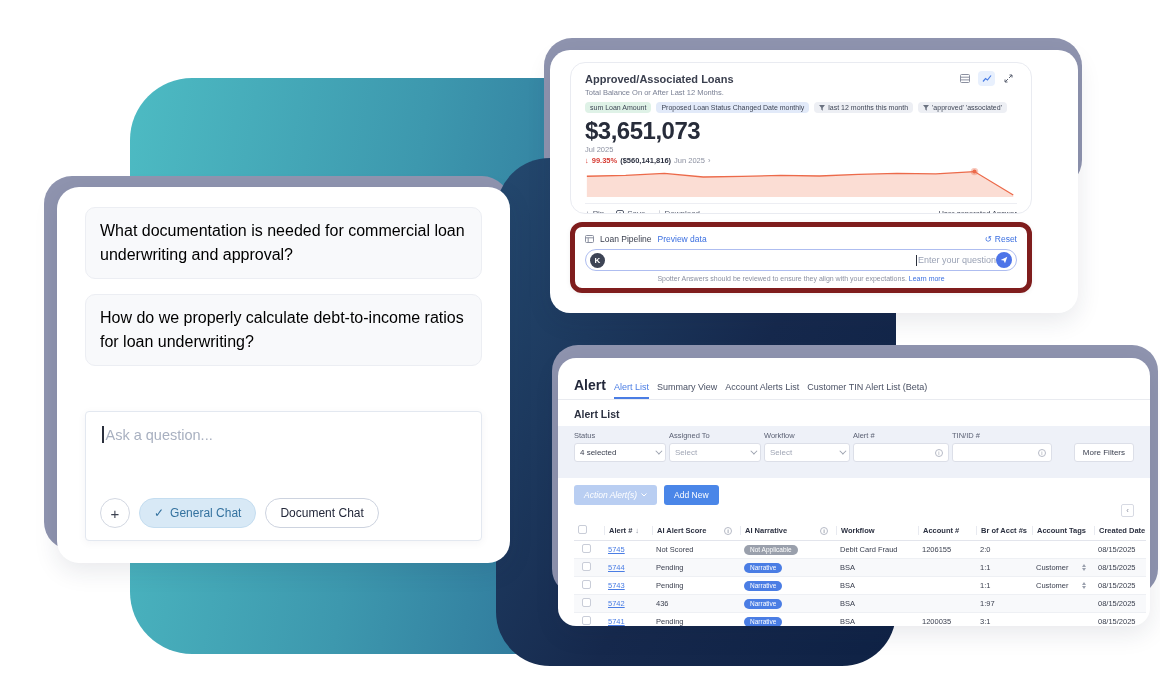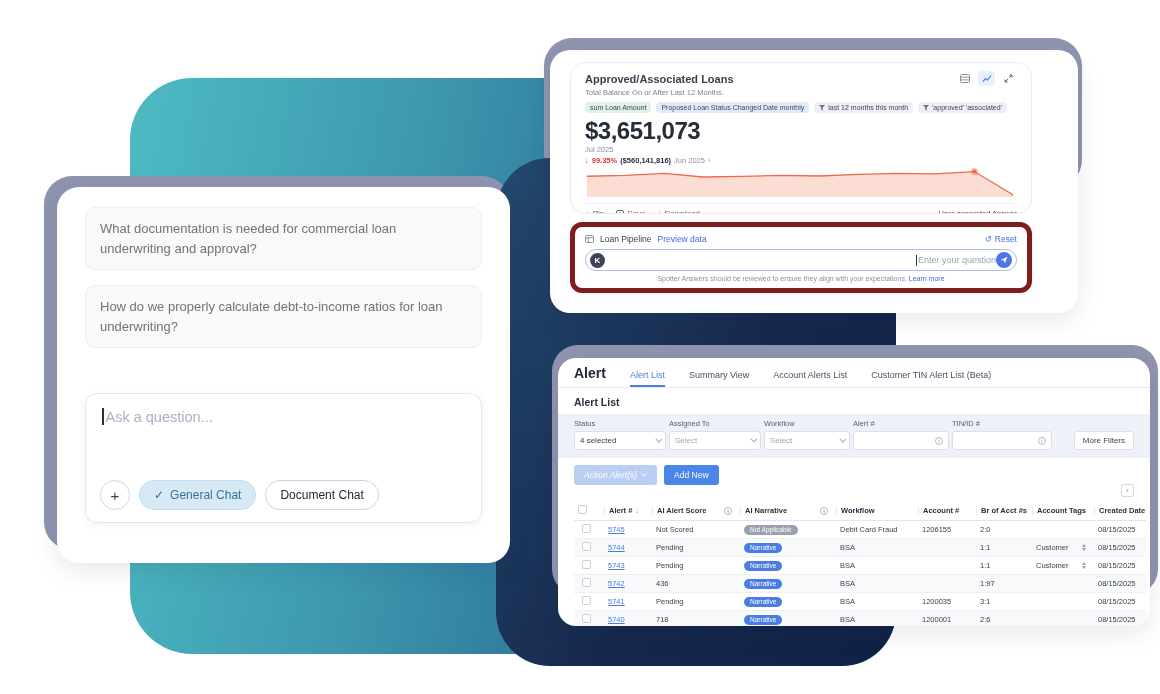--- a/index.html
+++ b/index.html
@@ -25,25 +25,25 @@
   .card {
     position:absolute; background:#fff;
     box-shadow:0 8px 24px rgba(25,35,65,0.10);
   }
   
   .chat-outline { left:44px; top:176px; width:466px; height:374px; border-radius:28px; }
   .chat-card   { left:57px; top:187px; width:453px; height:376px; border-radius:22px; }
   .q-card {
     margin:15px 28px 0; padding:11px 14px; border-radius:10px;
     background:#f8f9fb; border:1px solid #eceef3;
-    font-size:13px; line-height:1.5; color:#737373;
+    font-size:16px; line-height:1.5; color:#000000;
   }
   .q-card:first-child { margin-top:20px; }
   .chat-input-box {
-    position:relative; margin:45px 28px 0; height:130px; border-radius:12px;
+    position:relative; margin:45px 28px 0; height:130px; border-radius:4px;
     border:1px solid #e3e8f0; background:#fff;
     box-shadow:0 2px 8px rgba(30,40,70,0.05); padding:14px 16px;
   }
   .chat-placeholder { font-size:14.5px; color:#a8b0c0; display:flex; align-items:center; }
   .caret-bar { width:1.5px; height:17px; background:#2a2f3c; margin-right:2px; }
   .chat-btn-row { position:absolute; left:14px; bottom:12px; display:flex; align-items:center; gap:9px; }
   .plus-btn {
     width:30px; height:30px; border-radius:50%; border:1px solid #d3d8e2; background:#fff;
     display:flex; align-items:center; justify-content:center; font-size:15px; color:#3c4150; cursor:pointer;
   }
@@ -115,28 +115,28 @@
   .ask-caret { width:1px; height:11px; background:#2a2f3c; margin-right:1px; }
   .send-btn {
     width:16px; height:16px; border-radius:50%; background:#4d74e8;
     display:flex; align-items:center; justify-content:center; cursor:pointer;
   }
   .disclaimer { margin-top:4px; text-align:center; font-size:7px; color:#8b90a0; }
   
   .alert-outline { left:552px; top:345px; width:606px; height:250px; border-radius:26px; }
   .alert-card { left:558px; top:358px; width:592px; height:268px; border-radius:18px; overflow:hidden; }
   .alert-header {
-    display:flex; align-items:flex-end; gap:24px; padding:8px 16px 0;
-    border-bottom:1px solid #e9ebf0; height:30px;
+    display:flex; align-items:flex-end; gap:8px; padding:8px 16px 0;
+    border-bottom:1px solid #e9ebf0; height:42px;
   }
   .alert-title { font-size:14px; font-weight:bold; color:#23283a; padding-bottom:6px; }
   .tab { font-size:9px; color:#4a5164; padding-bottom:7px; cursor:pointer; white-space:nowrap; }
   .tab.active { color:#4a7de4; border-bottom:2px solid #4a7de4; padding-bottom:5px; }
   .section-title { font-size:10.5px; font-weight:bold; color:#2b3040; padding:8px 16px 6px; }
-  .filter-band { background:#eef1f8; padding:5px 16px 8px; display:flex; gap:3px; align-items:flex-end; }
+  .filter-band { background:#eef1f8; padding:5px 16px 16px; display:flex; gap:3px; align-items:flex-end; }
   .fgroup { display:flex; flex-direction:column; gap:3px; }
   .flabel { font-size:7.5px; color:#5b6174; }
   .fcontrol {
     height:19px; background:#fff; border:1px solid #dcdfe8; border-radius:3px;
     display:flex; align-items:center; padding:0 5px; font-size:8px; cursor:pointer;
   }
   .fcontrol .val { color:#3c4150; }
   .fcontrol .ph { color:#a0a6b5; }
   .sel-caret {
     margin-left:auto; width:5px; height:5px; border-right:1px solid #9aa0ad;

